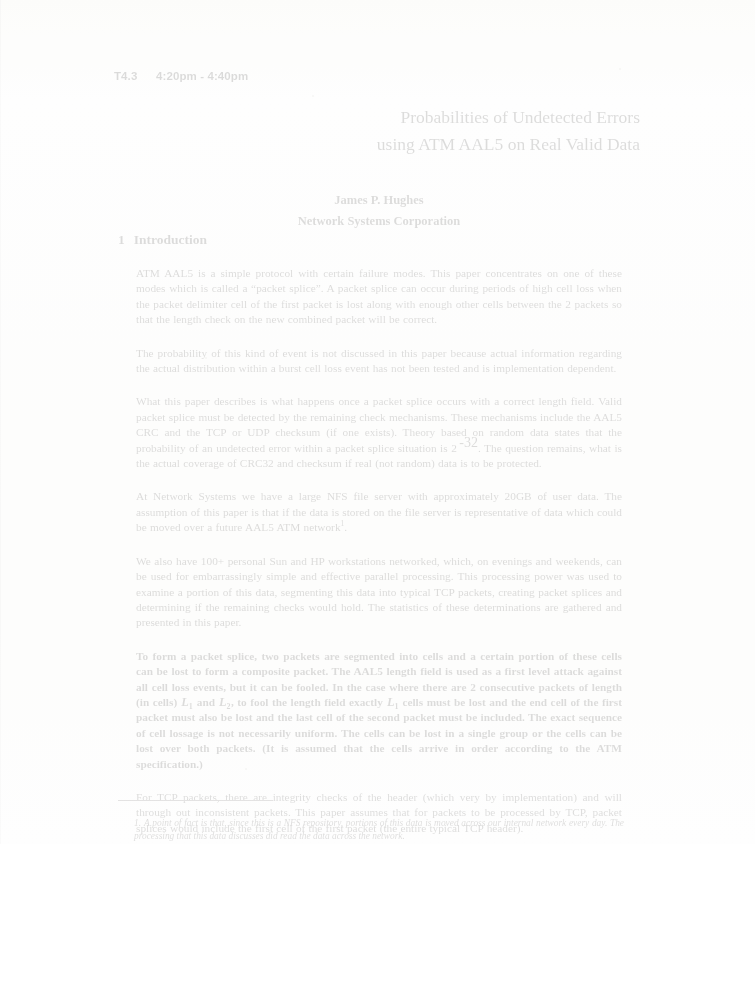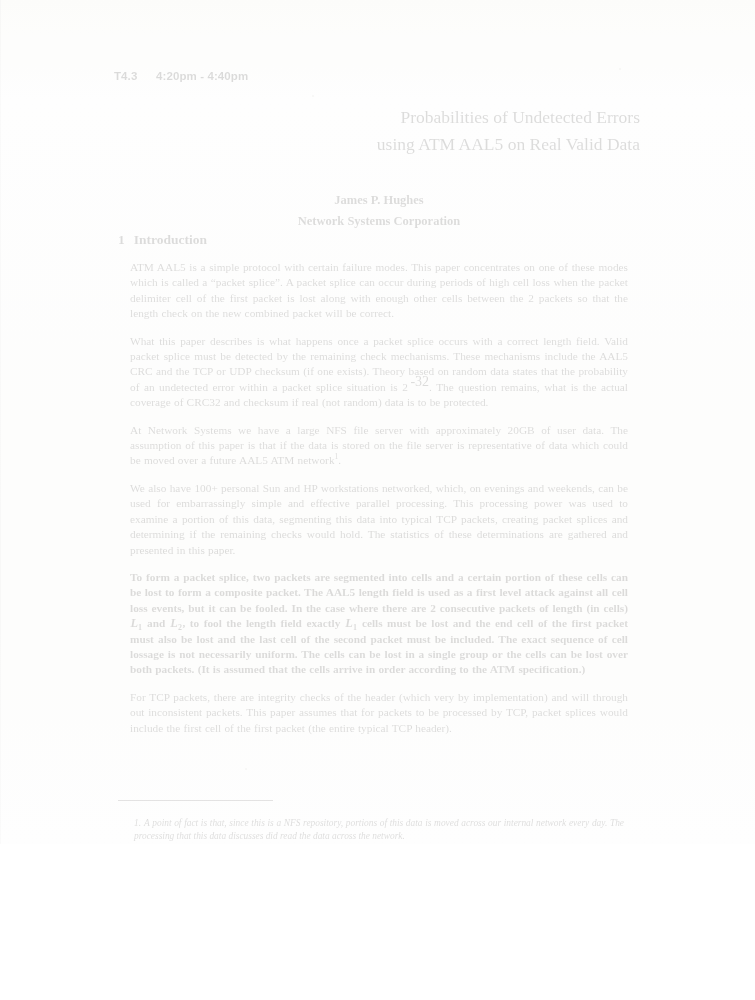--- a/index.html
+++ b/index.html
@@ -70,21 +70,21 @@
     line-height: 16px;
   }
   .sec-intro { margin-top: 34px; }
   .sec-splices { margin-top: 34px; }
   h2.section .num { display: inline-block; margin-right: 9px; }
 
   p.body {
     font-size: 11.3px;
     line-height: 15.4px;
     text-align: justify;
-    margin: 12px;
+    margin: 18px;
     padding: 0;
     word-spacing: 0.4px;
   }
   .p-intro-1 { margin-top: 19px; }
   .p-intro-2 { margin-top: 15px; }
   .p-intro-3 { margin-top: 15px; }
   .p-intro-4 { margin-top: 15px; }
   .p-intro-5 { margin-top: 15px; }
   .p-splice-1 { margin-top: 19px; font-weight: bold; }
   .p-splice-2 { margin-top: 15px; }
@@ -194,20 +194,21 @@
       <span class="a-line">James P. Hughes</span>
       <span class="a-line">Network Systems Corporation</span>
     </div>
 
     <h2 class="section sec-intro">
       <span class="num">1</span><span>Introduction</span>
     </h2>
 
     <p class="body p-intro-1">ATM AAL5 is a simple protocol with certain failure modes. This paper concentrates on one of these modes which is called a “packet splice”. A packet splice can occur during periods of high cell loss when the packet delimiter cell of the first packet is lost along with enough other cells between the 2 packets so that the length check on the new combined packet will be correct.</p>
 
+    <p class="body p-intro-2">The probability of this kind of event is not discussed in this paper because actual information regarding the actual distribution within a burst cell loss event has not been tested and is implementation dependent.</p>
 
     <p class="body p-intro-3"><span>What this paper describes is what happens once a packet splice occurs with a correct length field. Valid packet splice must be detected by the remaining check mechanisms. These mechanisms include the AAL5 CRC and the TCP or UDP checksum (if one exists). Theory based on random data states that the probability of an undetected error within a packet splice situation is 2</span><span class="powexp">-32</span><span>. The question remains, what is the actual coverage of CRC32 and checksum if real (not random) data is to be protected.</span></p>
 
     <p class="body p-intro-4"><span>At Network Systems we have a large NFS file server with approximately 20GB of user data. The assumption of this paper is that if the data is stored on the file server is representative of data which could be moved over a future AAL5 ATM network</span><sup class="marker">1</sup><span>.</span></p>
 
     <p class="body p-intro-5">We also have 100+ personal Sun and HP workstations networked, which, on evenings and weekends, can be used for embarrassingly simple and effective parallel processing. This processing power was used to examine a portion of this data, segmenting this data into typical TCP packets, creating packet splices and determining if the remaining checks would hold. The statistics of these determinations are gathered and presented in this paper.</p>
 
 
     <p class="body p-splice-1"><span>To form a packet splice, two packets are segmented into cells and a certain portion of these cells can be lost to form a composite packet. The AAL5 length field is used as a first level attack against all cell loss events, but it can be fooled. In the case where there are 2 consecutive packets of length (in cells) </span><span class="mathvar"><span>L</span><sub>1</sub></span><span> and </span><span class="mathvar"><span>L</span><sub>2</sub></span><span>, to fool the length field exactly </span><span class="mathvar"><span>L</span><sub>1</sub></span><span> cells must be lost and the end cell of the first packet must also be lost and the last cell of the second packet must be included. The exact sequence of cell lossage is not necessarily uniform. The cells can be lost in a single group or the cells can be lost over both packets. (It is assumed that the cells arrive in order according to the ATM specification.)</span></p>
 

